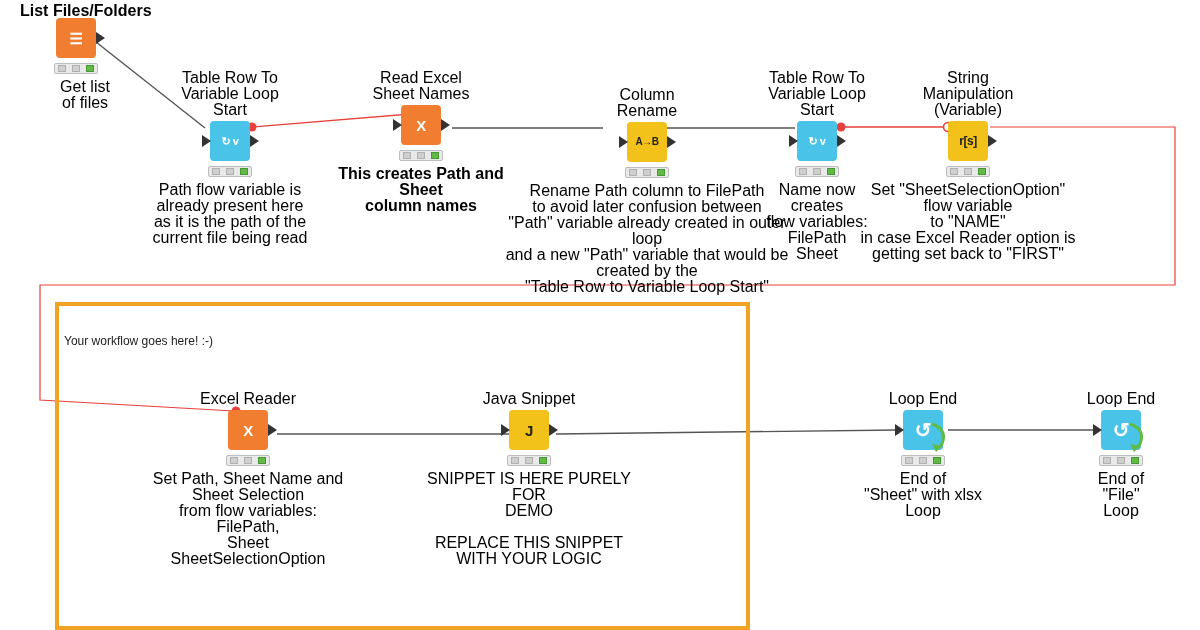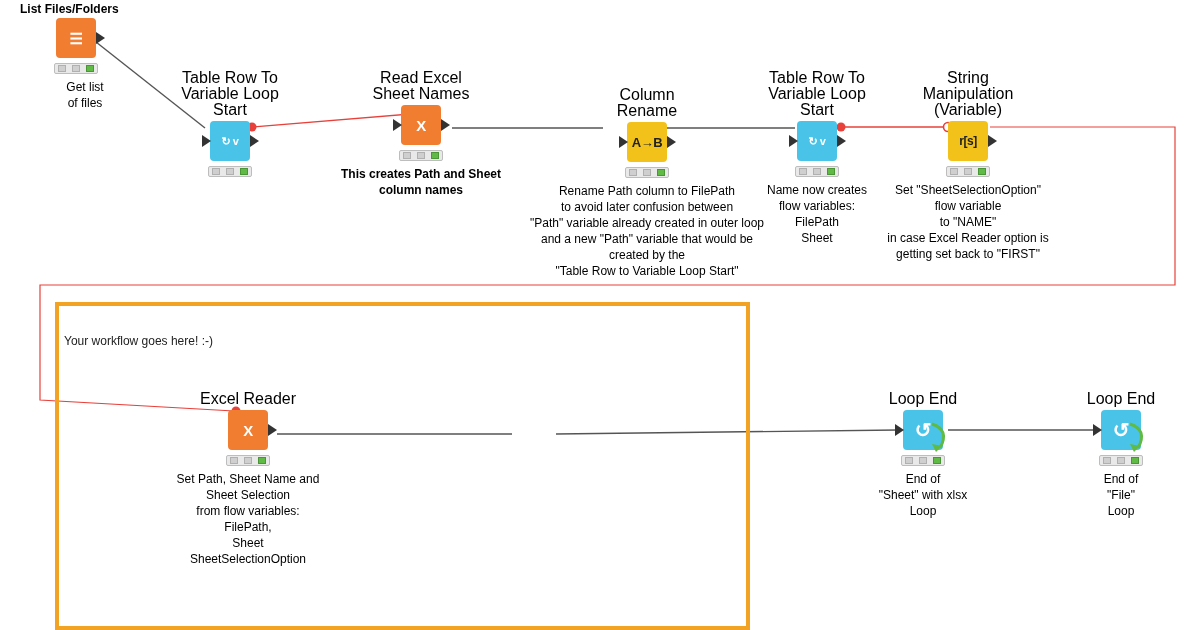--- a/index.html
+++ b/index.html
@@ -21,21 +21,21 @@
   }
   svg.wires {
     position: absolute;
     left: 0; top: 0;
     width: 1200px;
     height: 630px;
     pointer-events: none;
   }
   .annot-title {
     position: absolute;
-    font-size: 12px;
+    font-size: 16px;
     font-weight: bold;
     white-space: nowrap;
   }
   
   .node {
     position: absolute;
     width: 120px;
     text-align: center;
   }
   .node-title {
@@ -101,21 +101,21 @@
   .status i {
     display: block;
     width: 8px;
     height: 7px;
     background: #cfcfcf;
     border: 1px solid #b0b0b0;
     box-sizing: border-box;
   }
   .status i.on-green { background: #5fba46; border-color: #4a9636; }
   .node-desc {
-    font-size: 12px;
+    font-size: 16px;
     line-height: 16px;
     margin-top: 5px;
     white-space: pre-line;
     text-align: center;
   }
   
   .frame {
     position: absolute;
     border: 4px solid #F2A324;
     box-sizing: border-box;
@@ -188,20 +188,24 @@
         <span class="icon-glyph" style="font-size:11px;">↻ v</span>
         <span class="port port-in"></span>
         <span class="port port-out"></span>
       </div>
     </div>
     <div class="status">
       <i></i>
       <i></i>
       <i class="on-green"></i>
     </div>
+    <div class="node-desc" style="width:160px; margin-left:-18px;">Path flow variable is
+already present here
+as it is the path of the
+current file being read</div>
   </div>
 
   <div class="node" style="left:366px; top:70px; width:110px;">
     <div class="node-title">Read Excel
 Sheet Names</div>
     <div class="node-body">
       <div class="node-icon" style="background:#F07D30;">
         <span class="icon-glyph">X</span>
         <span class="port port-in"></span>
         <span class="port port-out"></span>
@@ -213,21 +217,21 @@
       <i class="on-green"></i>
     </div>
     <div class="node-desc" style="width:180px; margin-left:-35px;font-weight:bold;">This creates Path and Sheet
 column names</div>
   </div>
 
   <div class="node" style="left:592px; top:87px; width:110px;">
     <div class="node-title">Column Rename</div>
     <div class="node-body">
       <div class="node-icon" style="background:#F2C21A;">
-        <span class="icon-glyph dark" style="font-size:13px;">A→B</span>
+        <span class="icon-glyph dark" style="font-size:10px;">A→B</span>
         <span class="port port-in"></span>
         <span class="port port-out"></span>
       </div>
     </div>
     <div class="status">
       <i></i>
       <i></i>
       <i class="on-green"></i>
     </div>
     <div class="node-desc" style="width:300px; margin-left:-95px;">Rename Path column to FilePath
@@ -294,20 +298,40 @@
       <i class="on-green"></i>
     </div>
     <div class="node-desc" style="width:200px; margin-left:-45px;">Set Path,  Sheet Name and
 Sheet Selection
 from flow variables:
 FilePath,
 Sheet
 SheetSelectionOption</div>
   </div>
 
+  <div class="node" style="left:474px; top:391px; width:110px;">
+    <div class="node-title">Java Snippet</div>
+    <div class="node-body">
+      <div class="node-icon" style="background:#F2C21A;">
+        <span class="icon-glyph dark">J</span>
+        <span class="port port-in"></span>
+        <span class="port port-out"></span>
+      </div>
+    </div>
+    <div class="status">
+      <i></i>
+      <i></i>
+      <i class="on-green"></i>
+    </div>
+    <div class="node-desc" style="width:210px; margin-left:-50px;">SNIPPET IS HERE PURELY FOR
+DEMO
+
+REPLACE THIS SNIPPET
+WITH YOUR LOGIC</div>
+  </div>
 
   <div class="node" style="left:868px; top:391px; width:110px;">
     <div class="node-title">Loop End</div>
     <div class="node-body">
       <div class="node-icon" style="background:#49C4E8;">
         <span class="icon-glyph" style="font-size:20px;">↺</span>
         <span class="port port-in"></span>
       </div>
     </div>
     <div class="status">

